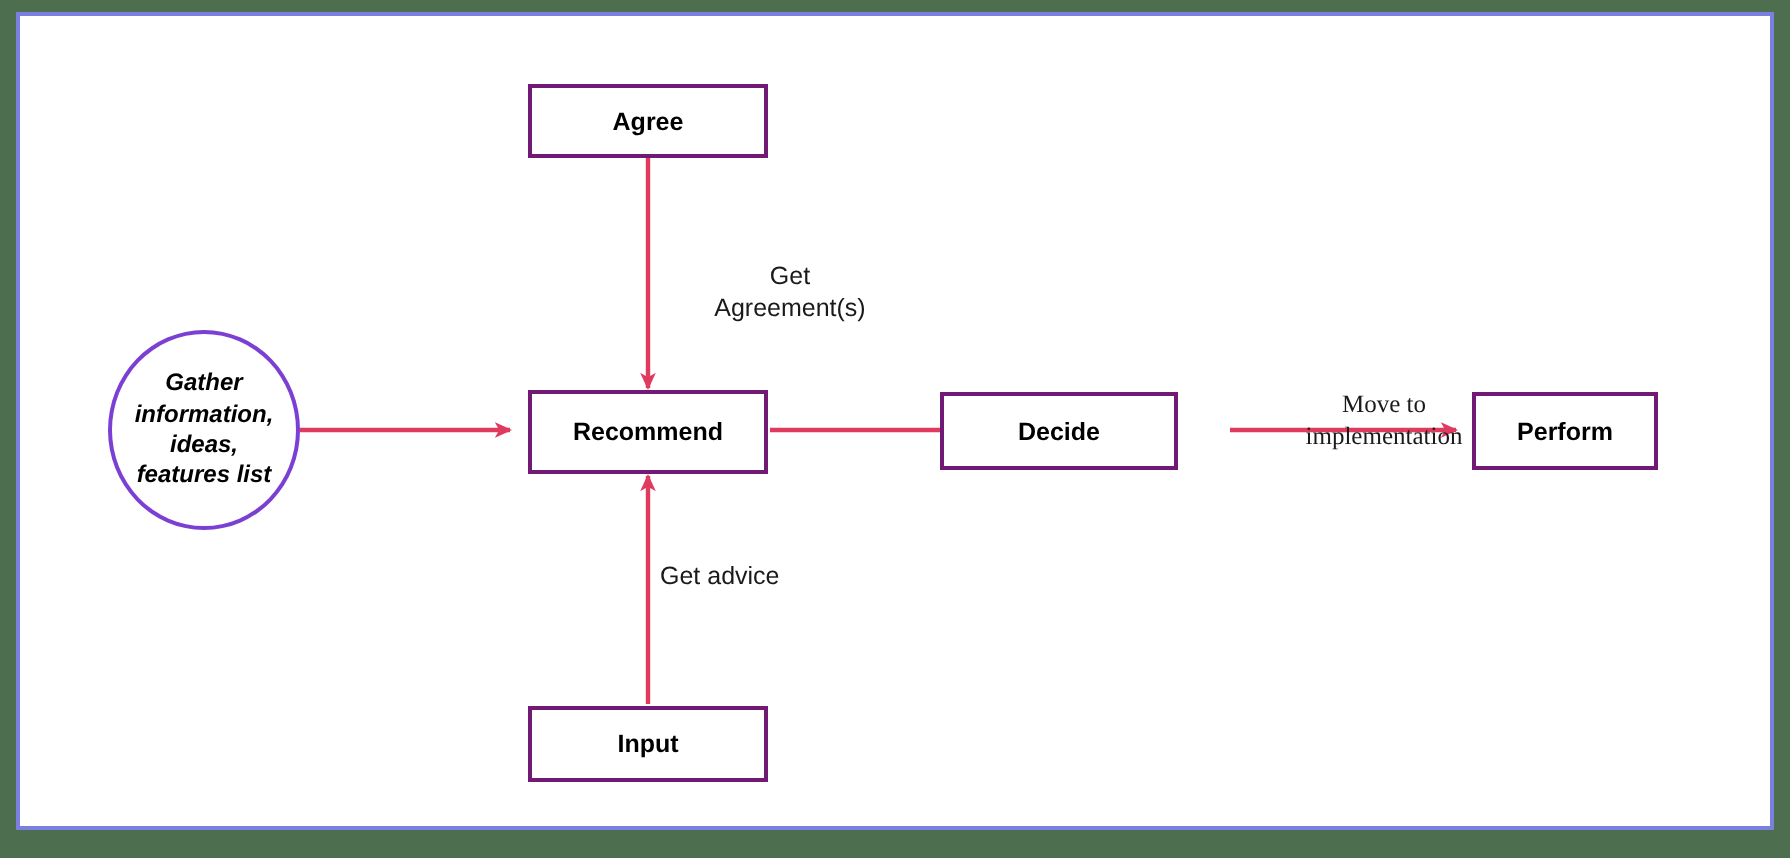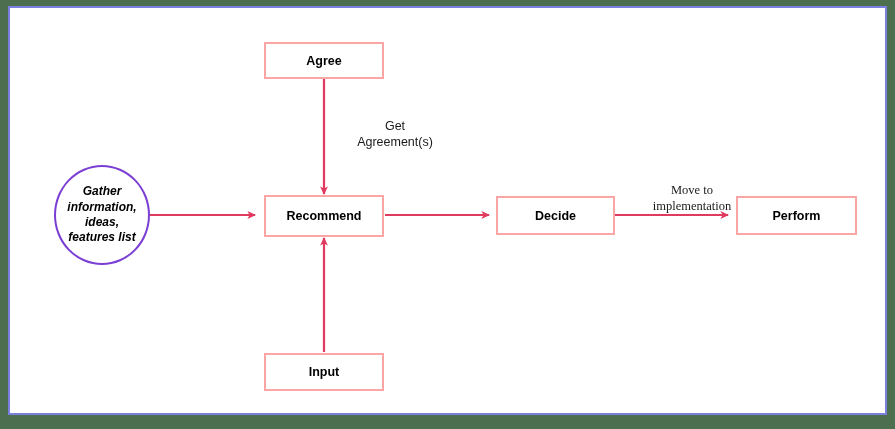--- a/index.html
+++ b/index.html
@@ -36,21 +36,21 @@
     justify-content: center;
     text-align: center;
     background: #ffffff;
     color: #000000;
     font-weight: bold;
     font-size: 12.5px;
     line-height: 1.28;
     z-index: 3;
   }
   .node.box {
-    border: 2px solid #fca5a5;
+    border: 2px solid #701a75;
   }
   .node.ellipse {
     border: 2.5px solid #7b3fd4;
     border-radius: 50%;
     font-size: 12px;
     padding: 0 8px;
     font-style: italic;
   }
   
   .edge-svg {
@@ -63,21 +63,21 @@
     overflow: visible;
   }
   .edge-label {
     position: absolute;
     color: #1a1a1a;
     font-size: 12.5px;
     line-height: 1.3;
     white-space: pre;
     z-index: 4;
   }
-  .edge-label.center { text-align: center; }
+  .edge-label.center { text-align: center; margin-top: 12px; }
   .edge-label.left   { text-align: left; }
 </style>
 </head>
 <body>
 
 <div id="canvas">
   <div id="frame">
 
     <svg class="edge-svg" viewBox="0 0 879 409" preserveAspectRatio="none">
       <defs>
@@ -99,28 +99,29 @@
 
     <div class="node ellipse" style="left:44px; top:157px; width:96px; height:100px;">Gather
 information,
 ideas, features
 list</div>
 
     <div class="node box" style="left:254px; top:34px; width:120px; height:37px;">Agree</div>
 
     <div class="node box" style="left:254px; top:187px; width:120px; height:42px;">Recommend</div>
 
-    <div class="node box" style="left:486px; top:188px; width:119px; height:39px;">Decide</div>
+    <div class="node box" style="left:460px; top:188px; width:119px; height:39px;">Decide</div>
 
-    <div class="node box" style="left:726px; top:188px; width:121px; height:39px;">Perform</div>
+    <div class="node box" style="left:726px; top:188px; width:93px; height:39px;">Perform</div>
 
     <div class="node box" style="left:254px; top:345px; width:120px; height:38px;text-align:center;">Input</div>
 
     <div class="edge-label center" style="left:320px; top:110px; width:130px;">Get
 Agreement(s)</div>
 
+    <div class="edge-label left" style="left:320px; top:272px; width:130px;">Get advice</div>
 
 
     <div class="edge-label center" style="left:617px; top:174px; width:130px;font-family:Liberation Serif, serif;">Move to
 implementation</div>
 
   </div>
 </div>
 
 </body></html>

